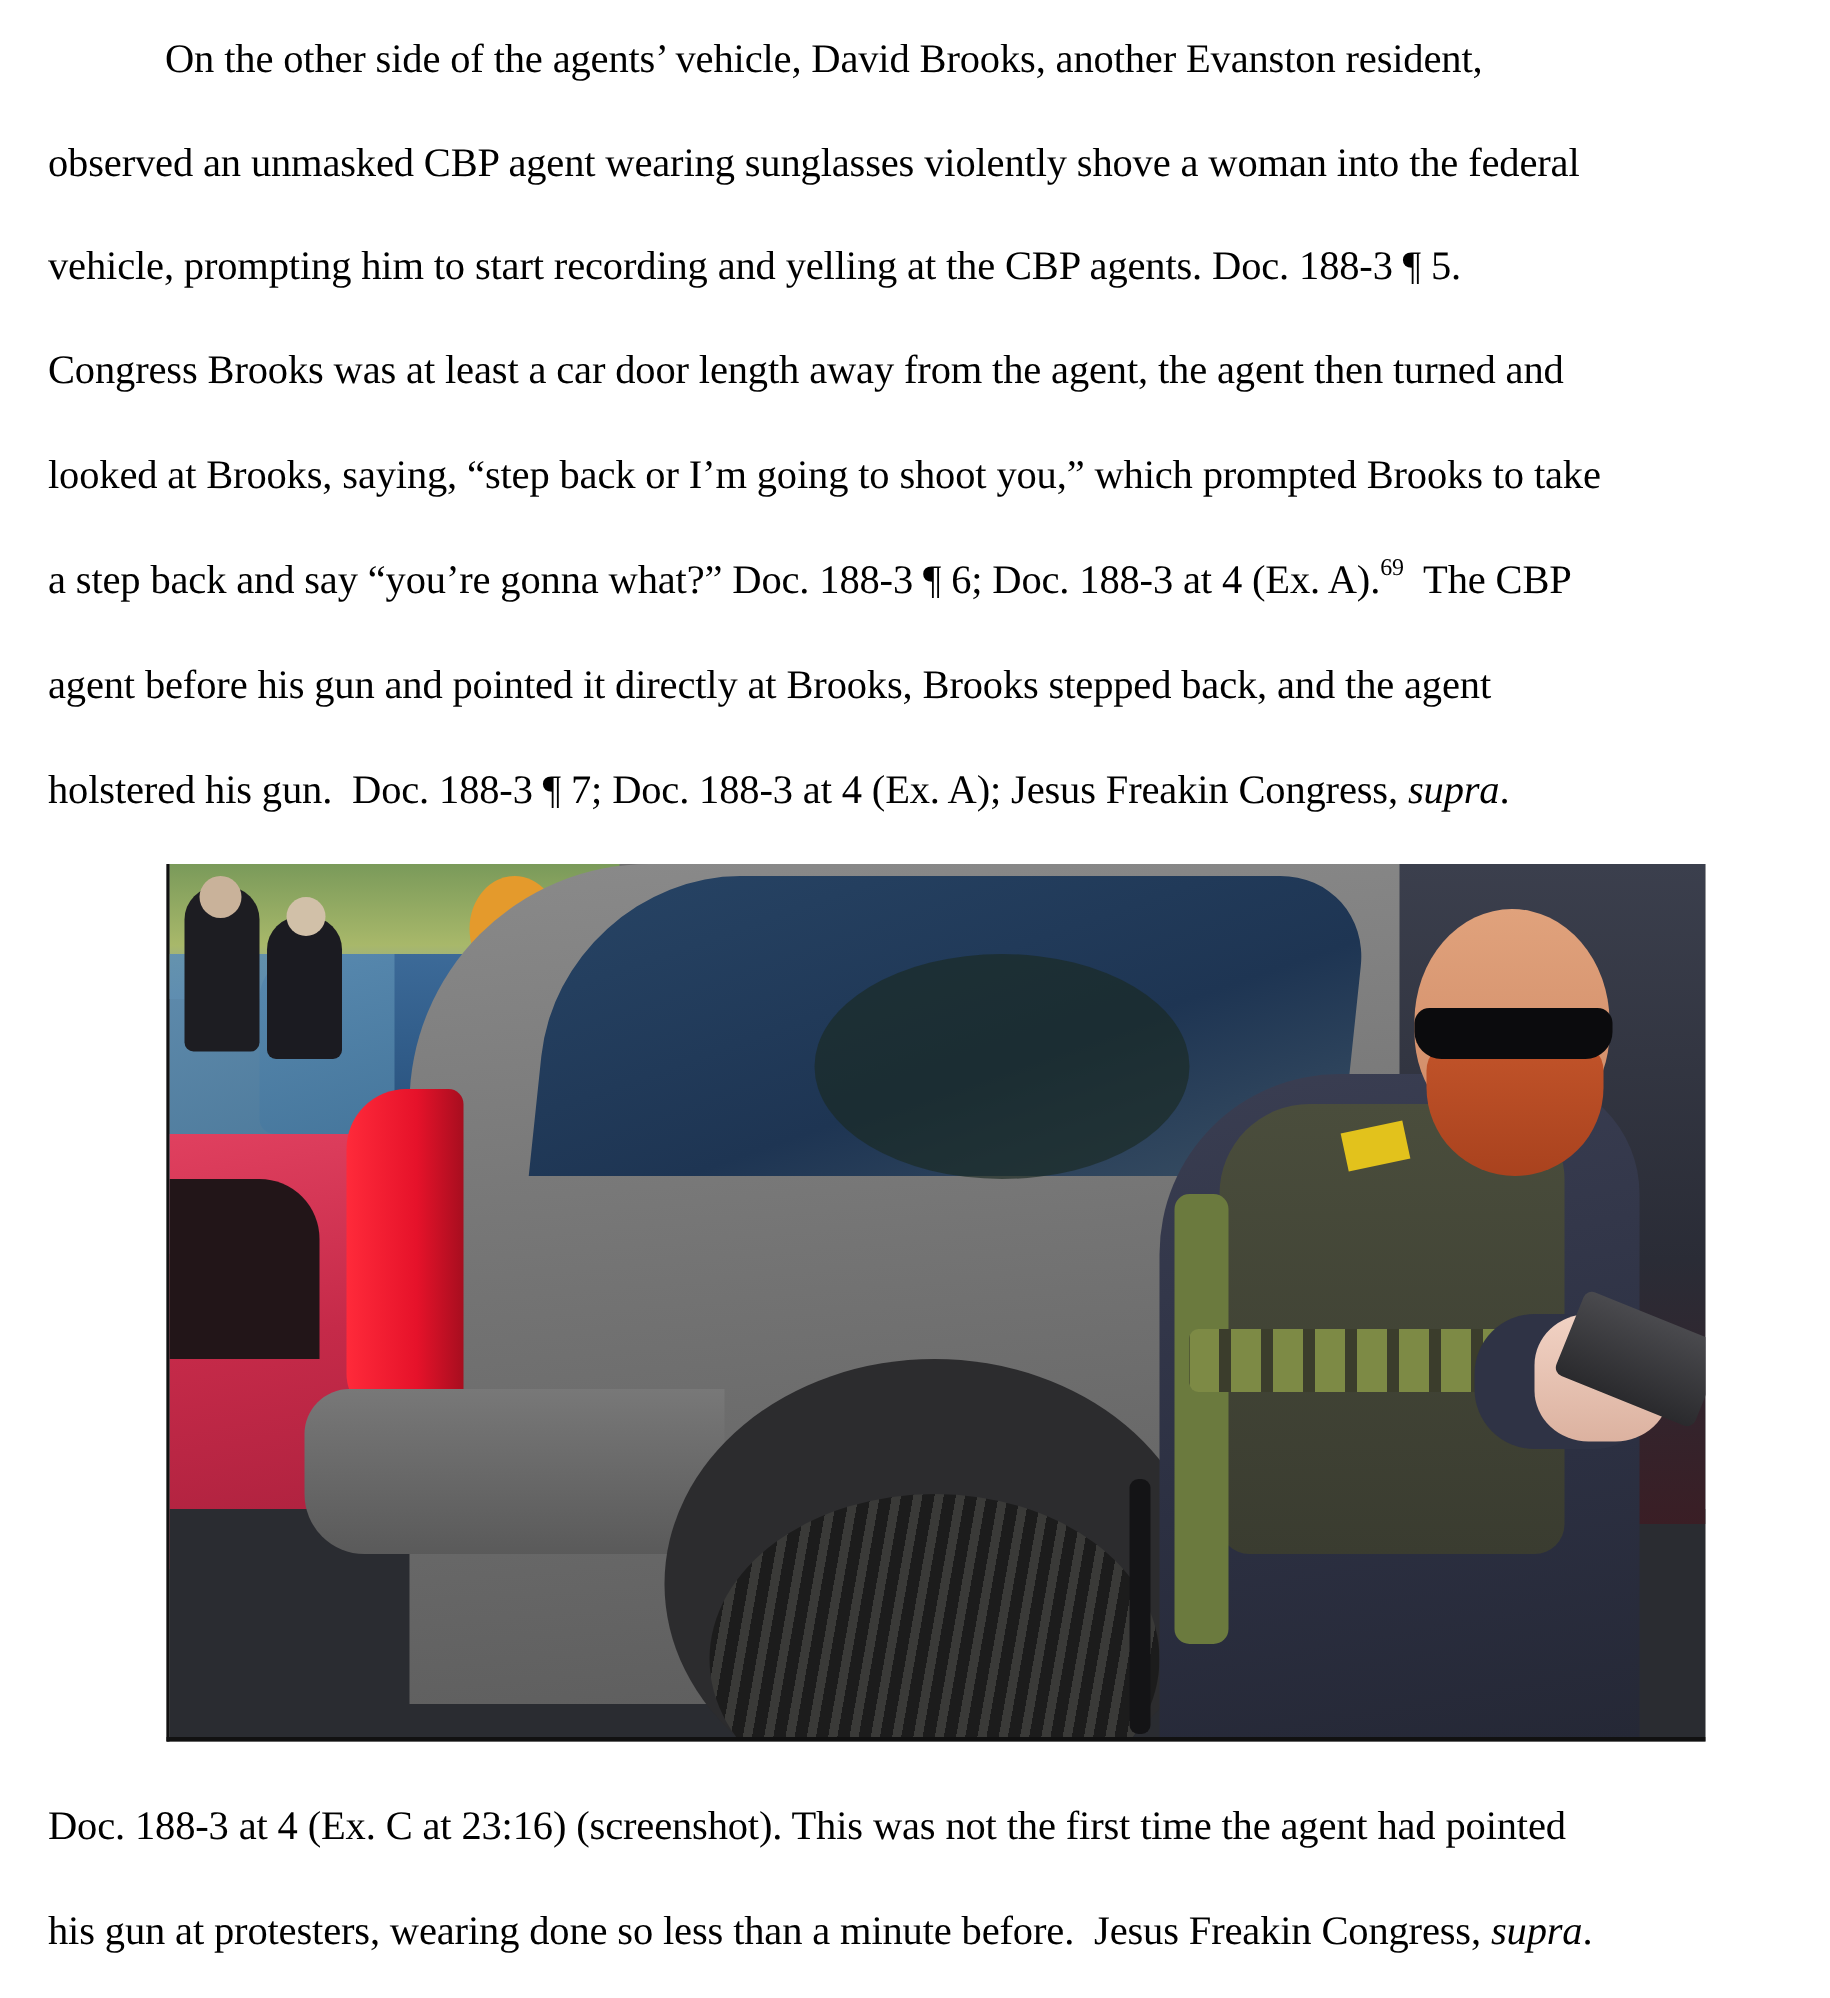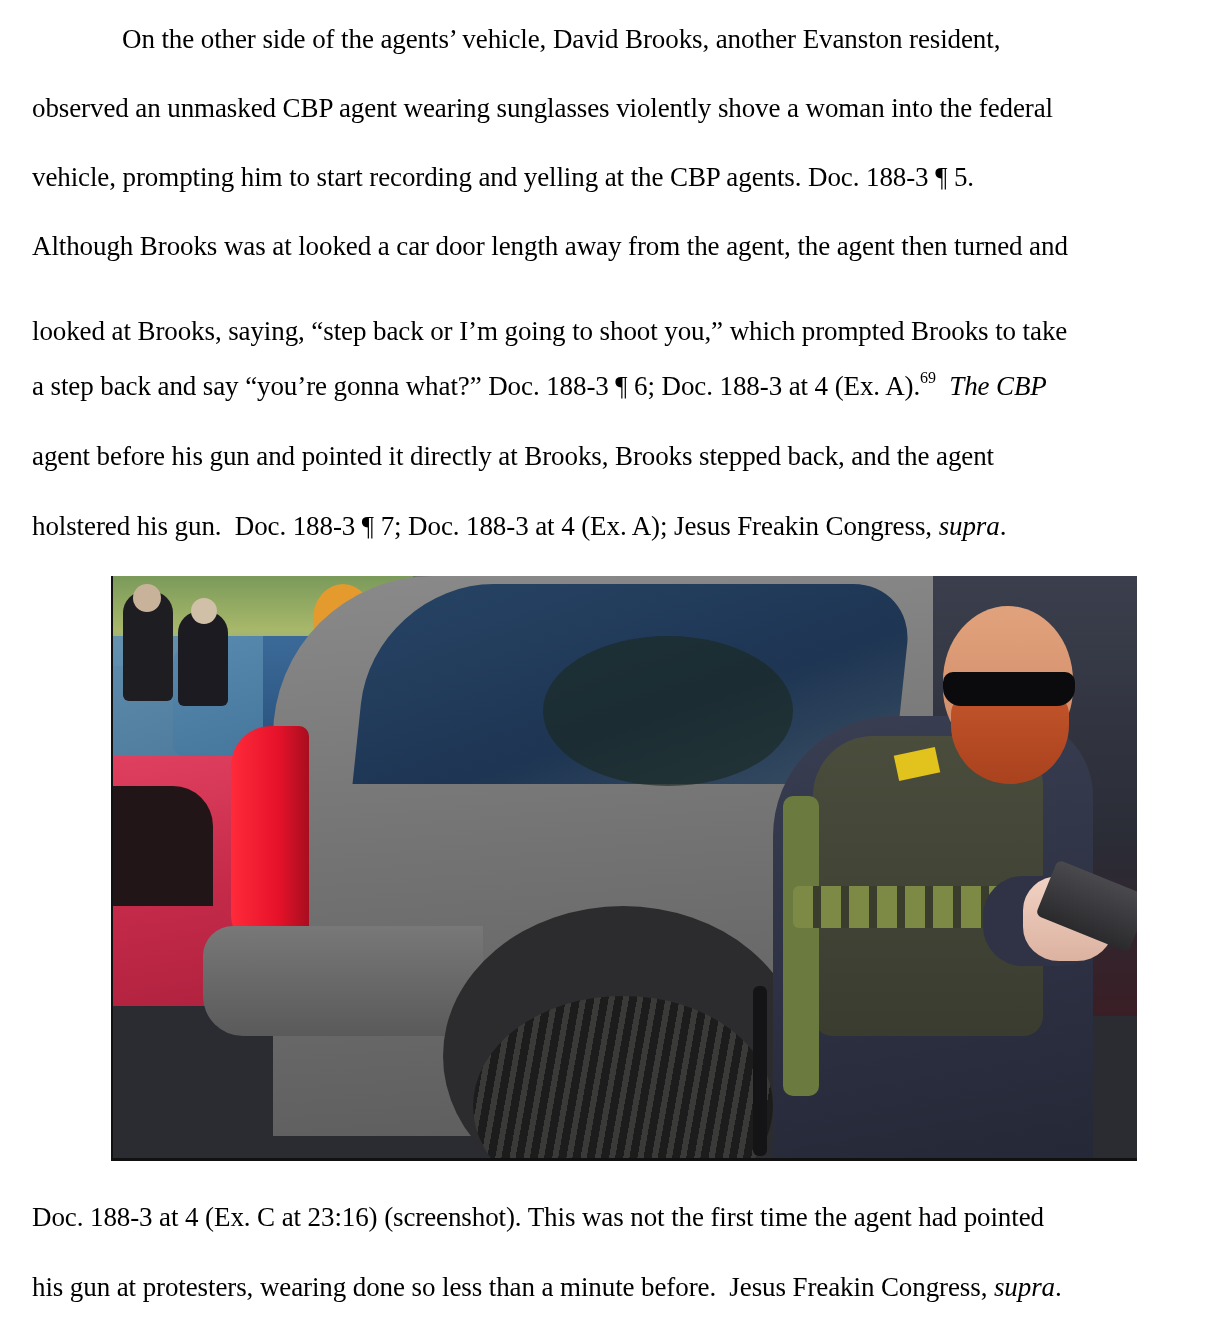--- a/index.html
+++ b/index.html
@@ -9,21 +9,21 @@
     color: #000000;
   }
   .line {
     position: absolute;
     left: 32px;
     font-size: 27px;
     line-height: 34px;
     white-space: nowrap;
     letter-spacing: -0.1px;
   }
-  .indent { left: 122px; }
+  .indent { left: 110px; }
   sup { font-size: 16px; vertical-align: 12px; line-height: 0; }
   em { font-style: italic; }
 
   
   .photo {
     position: absolute;
     left: 111px; top: 576px;
     width: 1024px; height: 582px;
     overflow: hidden;
     background: #6f6f6f;
@@ -169,24 +169,24 @@
 </style>
 </head>
 <body>
 
 <div>
 
   <div>
     <div class="line indent" style="top:22px;">On the other side of the agents’ vehicle, David Brooks, another Evanston resident,</div>
     <div class="line" style="top:91px;text-align:right;">observed an unmasked CBP agent wearing sunglasses violently shove a woman into the federal</div>
     <div class="line" style="top:160px;">vehicle, prompting him to start recording and yelling at the CBP agents.  Doc. 188-3 ¶ 5.</div>
-    <div class="line" style="top:229px;">Although Brooks was at looked a car door length away from the agent, the agent then turned and</div>
-    <div class="line" style="top:314px;">looked at Brooks, saying, “step back or I’m going to shoot you,” which prompted Brooks to take</div>
+    <div class="line" style="top:229px;">Congress Brooks was at least a car door length away from the agent, the agent then turned and</div>
+    <div class="line" style="top:299px;">looked at Brooks, saying, “step back or I’m going to shoot you,” which prompted Brooks to take</div>
     <div class="line" style="top:369px;">
-      <span>a step back and say “you’re gonna what?”  Doc. 188-3 ¶ 6; Doc. 188-3 at 4 (Ex. A).</span><sup>69</sup><span style="white-space:pre;font-style:italic;">  The CBP</span>
+      <span>a step back and say “you’re gonna what?”  Doc. 188-3 ¶ 6; Doc. 188-3 at 4 (Ex. A).</span><sup>69</sup><span style="white-space:pre;">  The CBP</span>
     </div>
     <div class="line" style="top:439px;">agent before his gun and pointed it directly at Brooks, Brooks stepped back, and the agent</div>
     <div class="line" style="top:509px;">
       <span style="white-space:pre;">holstered his gun.  Doc. 188-3 ¶ 7; Doc. 188-3 at 4 (Ex. A); Jesus Freakin Congress, </span><em>supra</em><span>.</span>
     </div>
   </div>
 
   <div class="photo">
     <div class="bg-trees"></div>
     <div class="orange-tree"></div>

